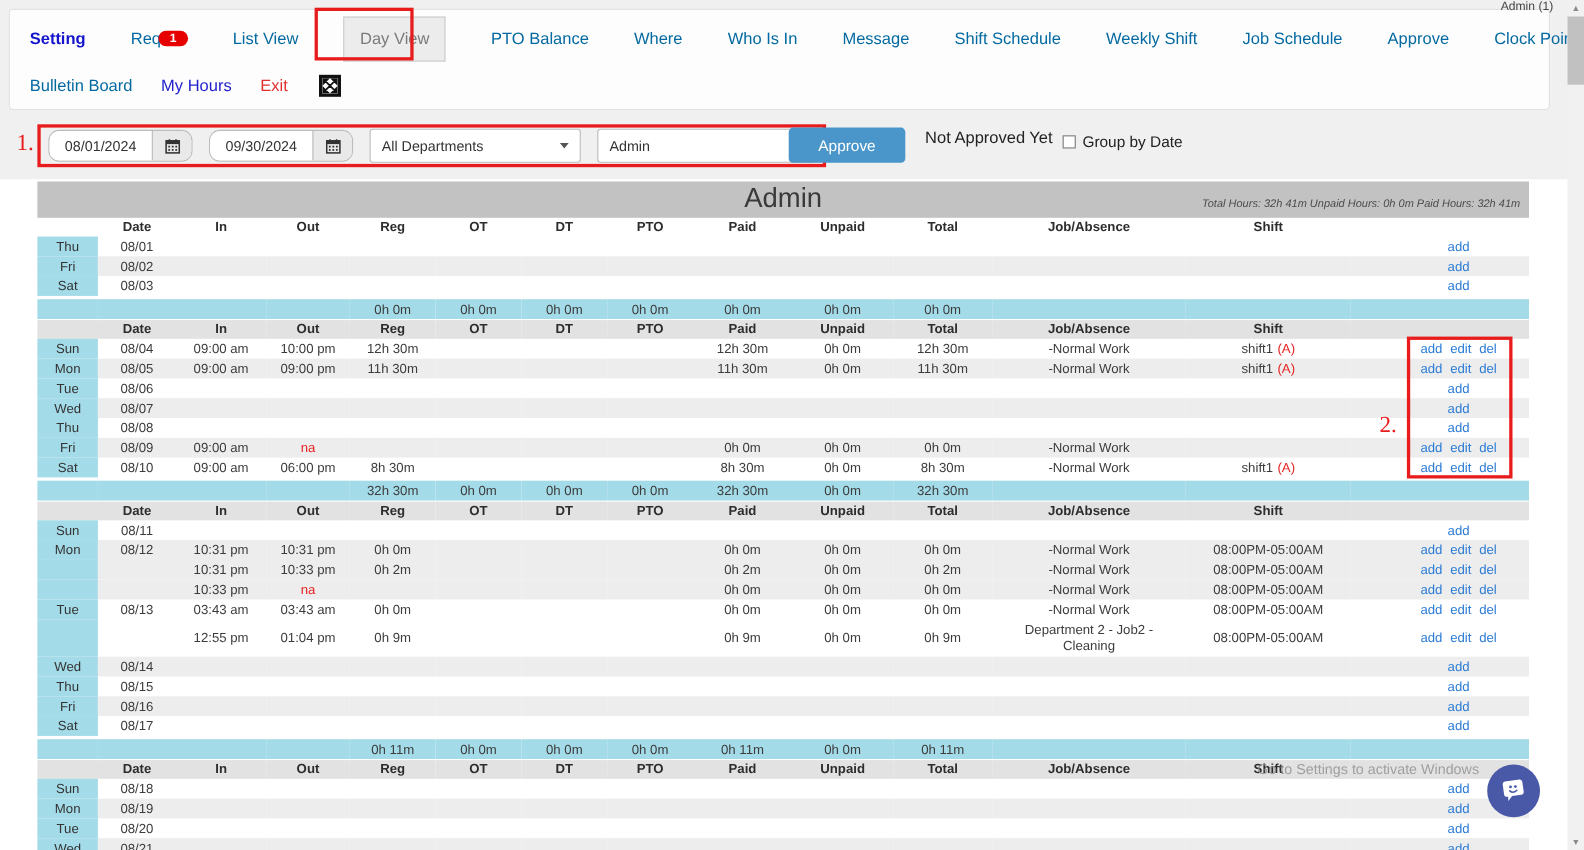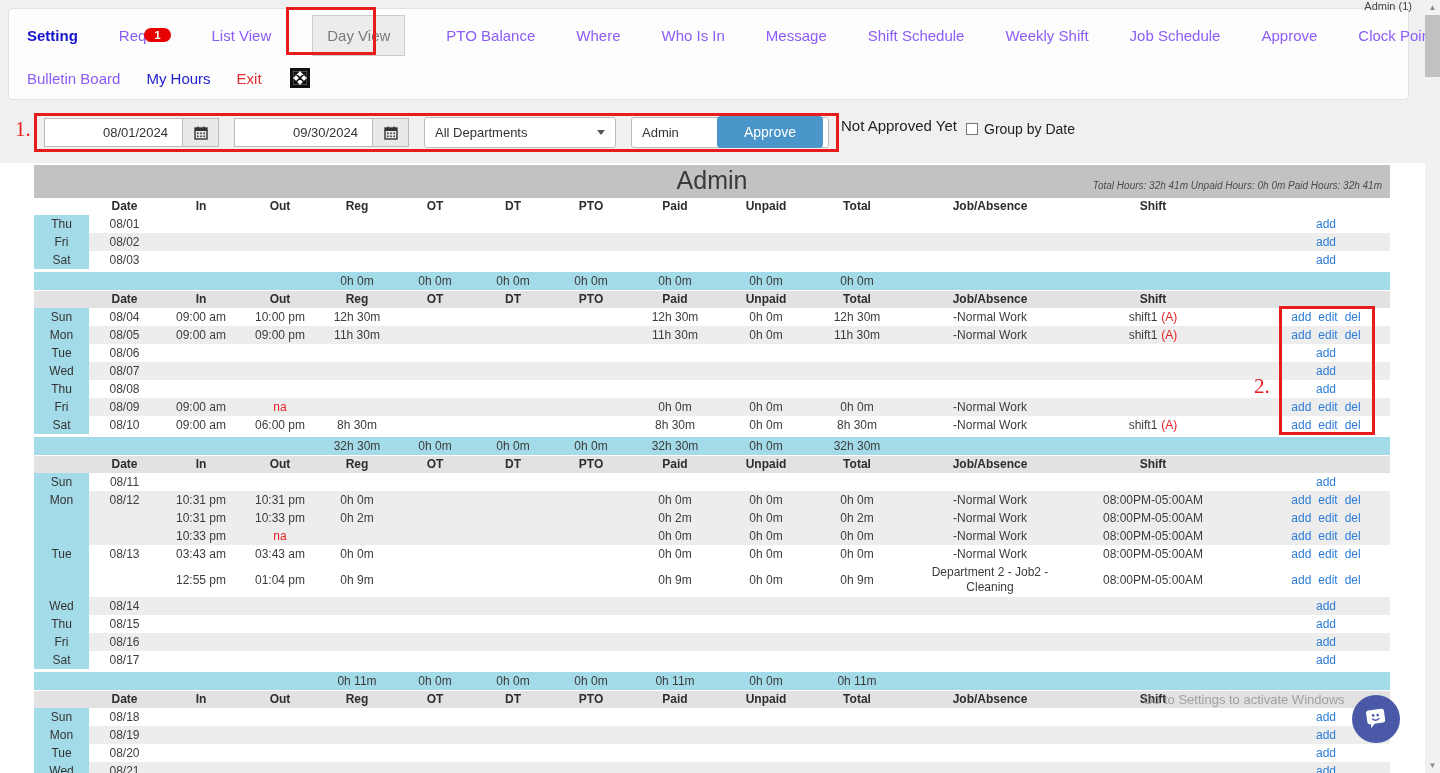--- a/index.html
+++ b/index.html
@@ -8,36 +8,36 @@
 
   .top-strip { position:absolute; left:0; top:0; width:1440px; height:163px; background:#f0f0f0; }
 
   .user-indicator { position:absolute; top:0; right:28px; font-size:11px; color:#444; z-index:3; }
 
   
   .nav-card { position:absolute; left:8px; top:8px; width:1401px; height:92px; background:#fdfdfd;
               border:1px solid #e2e2e2; border-radius:4px; z-index:2; }
   .nav-row1 { display:flex; align-items:center; gap:41px; padding:0 18px; height:48px; margin-top:2px; }
   .nav-row2 { display:flex; align-items:center; gap:26px; padding:0 18px; height:38px; }
-  .nav-item { font-size:15px; color:#8b5cf6; cursor:pointer; white-space:nowrap; }
+  .nav-item { font-size:15px; color:#0369a1; cursor:pointer; white-space:nowrap; }
   .nav-item.bold-blue { color:#1414cc; font-weight:bold; }
   .nav-item.blue { color:#2222cc; }
   .nav-item.red { color:#e03030; }
   .nav-item.tab { background:#ececec; border:1px solid #cccccc; padding:11px 14px; color:#7a7a7a; }
   .req-wrap { display:flex; align-items:center; }
   .req-badge { background:#e60000; color:#fff; font-size:11px; font-weight:bold; border-radius:9px;
                padding:1px 10px; margin-left:-2px; }
   .red-box { position:absolute; border:3px solid #e81c1c; z-index:10; pointer-events:none; }
   .fullscreen-btn { width:24px; height:24px; display:flex; align-items:center; justify-content:center; cursor:pointer; }
 
   
   .annotation { position:absolute; font-family:"Liberation Serif", serif; color:#e81c1c; font-size:21px; z-index:11; }
   .filter-box { position:absolute; left:34px; top:113px; height:39px; border:3px solid #e81c1c;
                 display:flex; align-items:center; gap:15px; padding:0 7px; z-index:4; }
-  .date-group { display:flex; height:29px; border:1px solid #bcbcbc; border-radius:0; background:#fff; overflow:hidden;padding-left:44px; }
+  .date-group { display:flex; height:29px; border:1px solid #bcbcbc; border-radius:10px; background:#fff; overflow:hidden; }
   .date-input { width:93px; height:100%; border:none; outline:none; font-size:13px; color:#333; text-align:center;
                 font-family:"Liberation Sans", sans-serif; }
   .cal-btn { width:36px; height:100%; background:#e9e9e9; border-left:1px solid #bcbcbc; display:flex;
              align-items:center; justify-content:center; cursor:pointer; }
   .select { height:31px; background:#fff; border:1px solid #bcbcbc; border-radius:3px; display:flex;
             align-items:center; justify-content:space-between; padding:0 10px; font-size:13px; color:#333; cursor:pointer; }
   .select.dep { width:192px; } .select.emp { width:198px; }
   .caret { width:0; height:0; border-left:4px solid transparent; border-right:4px solid transparent;
            border-top:5px solid #555; margin-left:8px; }
   .approve-btn { position:absolute; left:717px; top:116px; width:106px; height:32px; background:#4a95c9;

